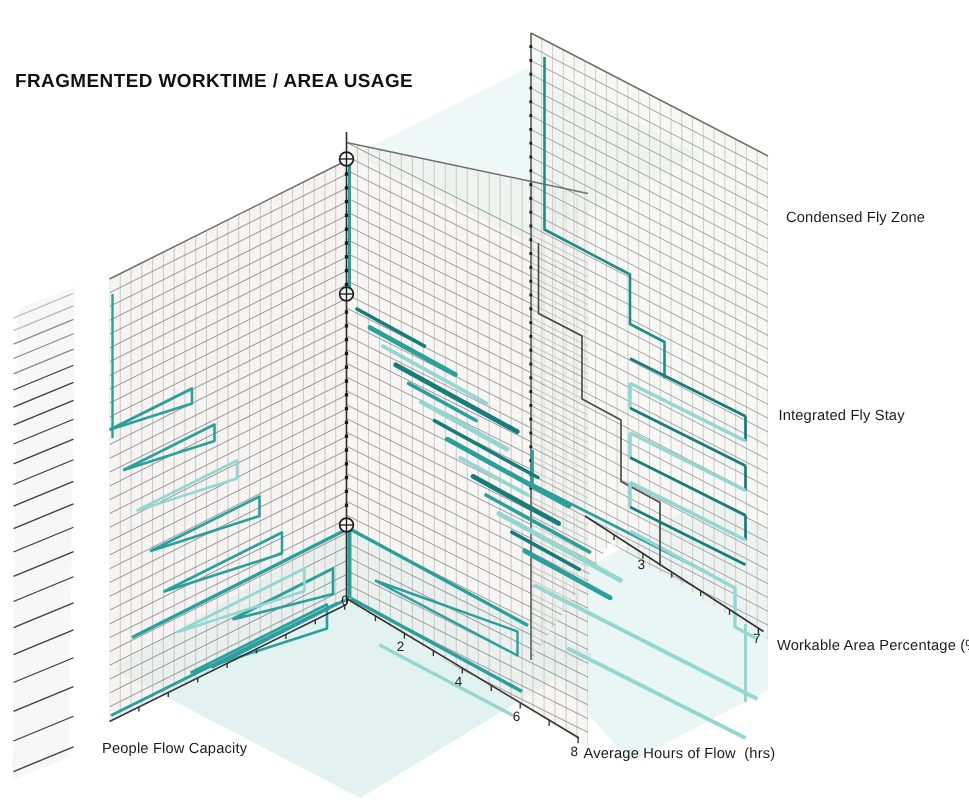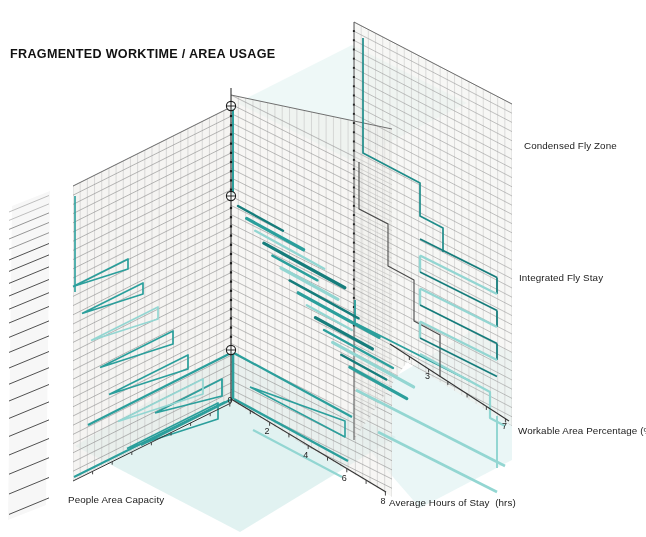--- a/index.html
+++ b/index.html
@@ -414,15 +414,15 @@
         <circle cx="231" cy="350" r="4.6" fill="rgba(255,255,255,.85)" stroke="#1a1a1a" stroke-width="1.1"></circle>
         <line x1="226.4" y1="350" x2="235.6" y2="350" stroke="#1a1a1a" stroke-width="0.9" stroke-linecap="butt"></line>
         <line x1="231" y1="345.4" x2="231" y2="354.6" stroke="#1a1a1a" stroke-width="0.9" stroke-linecap="butt"></line>
       </g>
   </svg>
 
   <div class="lbl title" style="left:10px;top:11px">FRAGMENTED WORKTIME / AREA USAGE</div>
   <div class="lbl" style="left:524px;top:140px">Condensed Fly Zone</div>
   <div class="lbl" style="left:519px;top:272px">Integrated Fly Stay</div>
   <div class="lbl" style="left:518px;top:425px">Workable Area Percentage (%)</div>
-  <div class="lbl" style="left:389px;top:497px">Average Hours of Stay  (hrs)</div>
-  <div class="lbl" style="left:68px;top:494px">People Area Capacity</div>
+  <div class="lbl" style="left:389px;top:497px">Average Hours of Flow  (hrs)</div>
+  <div class="lbl" style="left:68px;top:494px">People Flow Capacity</div>
 </div>
 
 </body></html>

